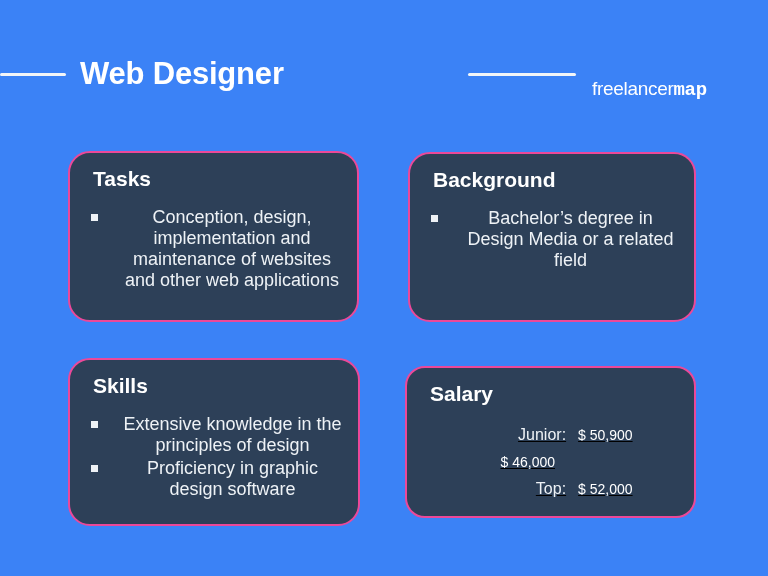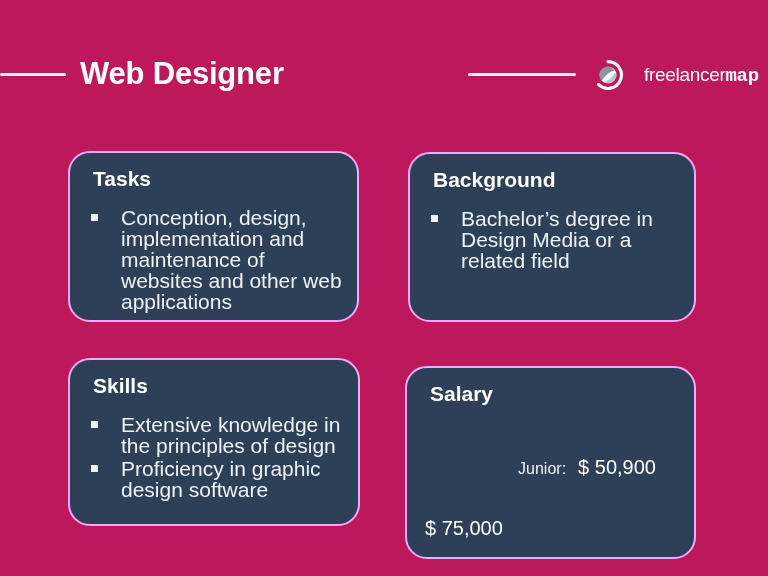--- a/index.html
+++ b/index.html
@@ -10,21 +10,21 @@
     width: 768px;
     height: 576px;
     background: #2b3c51;
     font-family: "Liberation Sans", sans-serif;
     overflow: hidden;
     position: relative;
   }
   .slide {
     position: absolute;
     inset: 0;
-    background: #be185d;
+    background: #3b82f6;
   }
 
   
   .header {
     position: absolute;
     left: 0;
     top: 44px;
     width: 768px;
     height: 60px;
   }
@@ -58,20 +58,21 @@
     border-radius: 2px;
   }
   .logo {
     position: absolute;
     left: 592px;
     top: 14px;
     height: 34px;
     display: flex;
     align-items: center;
     gap: 20px;
+    flex-direction: column;
   }
   .logo-mark {
     width: 32px;
     height: 32px;
     display: block;
   }
   .logo-text {
     font-size: 19px;
     color: #ffffff;
     letter-spacing: -0.3px;
@@ -84,21 +85,21 @@
   }
   .logo-text .lt-bold {
     font-weight: bold;
     font-family: Liberation Mono, monospace;
   }
 
   
   .card {
     position: absolute;
     box-sizing: border-box;
-    border: 2px solid #f0abfc;
+    border: 2px solid #ec4899;
     border-radius: 22px;
     background: #2d4058;
     padding: 0;
   }
   .card-title {
     position: absolute;
     left: 23px;
     top: 14px;
     font-size: 21px;
     font-weight: bold;
@@ -113,70 +114,71 @@
   }
   ul.bullets {
     margin: 0;
     padding: 0;
     list-style: none;
   }
   ul.bullets li {
     position: relative;
     padding-left: 33px;
     margin-bottom: 2px;
-    font-size: 21px;
+    font-size: 18px;
     line-height: 21px;
     color: #eef2f6;
+    text-align: center;
   }
   ul.bullets li .sq-bullet {
     position: absolute;
     left: 3px;
     top: 7px;
     width: 7px;
     height: 7px;
     background: #eef2f6;
   }
 
   
   #card-tasks      { left: 68px;  top: 151px; width: 291px; height: 171px; }
   #card-background { left: 408px; top: 152px; width: 288px; height: 170px; }
   #card-skills     { left: 68px;  top: 358px; width: 292px; height: 168px; }
-  #card-salary     { left: 405px; top: 366px; width: 291px; height: 193px; }
+  #card-salary     { left: 405px; top: 366px; width: 291px; height: 152px; border-radius: 20px; }
 
   
   .salary-table {
     position: absolute;
     left: 18px;
     right: 14px;
     top: 56px;
   }
   .salary-row {
     display: flex;
-    justify-content: flex-start;
+    justify-content: center;
     align-items: baseline;
     margin-bottom: 5px;
+    text-decoration: underline;
   }
   .salary-label {
     font-size: 16px;
     line-height: 22px;
     color: #eef2f6;
     text-align: right;
     width: 156px;
     padding-right: 12px;
     box-sizing: border-box;
     white-space: nowrap;
   }
   .salary-value {
-    font-size: 20px;
+    font-size: 14px;
     line-height: 22px;
     color: #ffffff;
     text-align: left;
     width: 104px;
     white-space: nowrap;
-    margin-top: 32px;
   }
 </style>
 </head>
 <body>
 
 <div class="slide">
 
   <div class="header">
 
     <div class="rule-left"></div>
@@ -240,21 +242,22 @@
   </div>
 
   <div class="card" id="card-salary">
     <div class="card-title">Salary</div>
     <div class="salary-table">
       <div class="salary-row">
         <div class="salary-label">Junior:</div>
         <div class="salary-value">$ 50,900</div>
       </div>
       <div class="salary-row">
-        <div class="salary-value">$ 75,000</div>
+        <div class="salary-value">$ 46,000</div>
       </div>
       <div class="salary-row">
+        <div class="salary-label">Top:</div>
         <div class="salary-value">$ 52,000</div>
       </div>
     </div>
   </div>
 
 </div>
 
 </body></html>

